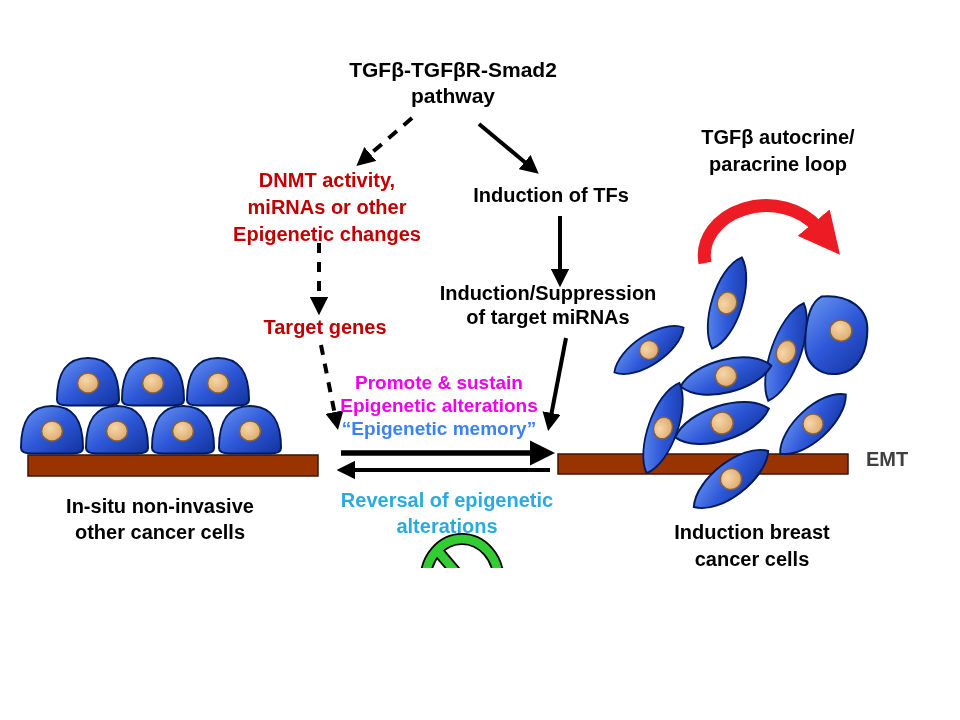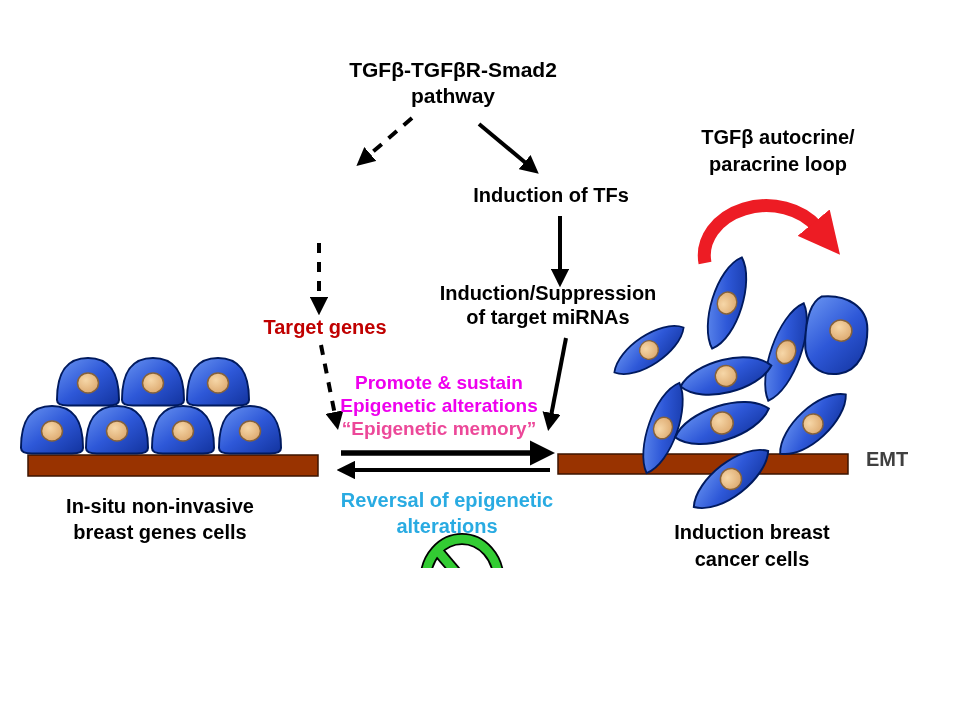--- a/index.html
+++ b/index.html
@@ -5,21 +5,21 @@
   html,body{margin:0;padding:0;background:#fff;}
   .stage{position:relative;width:960px;height:568px;background:#ffffff;
          font-family:"Liberation Sans",sans-serif;overflow:hidden;}
   svg{display:block;}
   #gfx{position:absolute;left:0;top:0;z-index:0;}
   .lbl{position:absolute;font-weight:700;text-align:center;
        transform:translateX(-50%);white-space:nowrap;color:#000;z-index:1;}
   .lbl-left{position:absolute;font-weight:700;white-space:nowrap;color:#404040;z-index:1;}
   .c-darkred{color:#C00000;}
   .c-magenta{color:#EE00EE;}
-  .c-red{color:#ec4899;}
+  .c-red{color:#3b82f6;}
   .c-cyan{color:#29ABE2;}
   #no-sign{position:absolute;left:410px;top:530px;z-index:3;}
 </style>
 </head>
 <body>
 
 <div class="stage">
 
   <svg id="gfx" width="960" height="720" viewBox="0 0 960 720">
     <defs>
@@ -96,20 +96,25 @@
   <div class="lbl" style="left:453px;top:57px;font-size:21px;line-height:26px">
     <div>TGFβ-TGFβR-Smad2</div>
     <div>pathway</div>
   </div>
 
   <div class="lbl" style="left:778px;top:124px;font-size:20px;line-height:27px">
     <div>TGFβ autocrine/</div>
     <div>paracrine loop</div>
   </div>
 
+  <div class="lbl c-darkred" style="left:327px;top:167px;font-size:20px;line-height:27px">
+    <div>DNMT activity,</div>
+    <div>miRNAs or other</div>
+    <div>Epigenetic changes</div>
+  </div>
 
   <div class="lbl" style="left:551px;top:184px;font-size:20px">Induction of TFs</div>
 
   <div class="lbl" style="left:548px;top:281px;font-size:20px;line-height:24px">
     <div>Induction/Suppression</div>
     <div>of target miRNAs</div>
   </div>
 
   <div class="lbl c-darkred" style="left:325px;top:316px;font-size:20px">Target genes</div>
 
@@ -121,21 +126,21 @@
 
   <div class="lbl c-cyan" style="left:447px;top:487px;font-size:20px;line-height:26px">
     <div>Reversal of epigenetic</div>
     <div>alterations</div>
   </div>
 
   <div class="lbl" style="left:466px;top:564px;font-size:21px">TGFβ-TGFβR-Smad2 pathway</div>
 
   <div class="lbl" style="left:160px;top:493px;font-size:20px;line-height:26px">
     <div>In-situ non-invasive</div>
-    <div>breast genes cells</div>
+    <div>other cancer cells</div>
   </div>
 
   <div class="lbl" style="left:752px;top:519px;font-size:20px;line-height:27px">
     <div>Induction breast</div>
     <div>cancer cells</div>
   </div>
 
   <div class="lbl-left" style="left:866px;top:448px;font-size:20px">EMT</div>
 
   <svg id="no-sign" width="104" height="102" viewBox="0 0 104 102">

